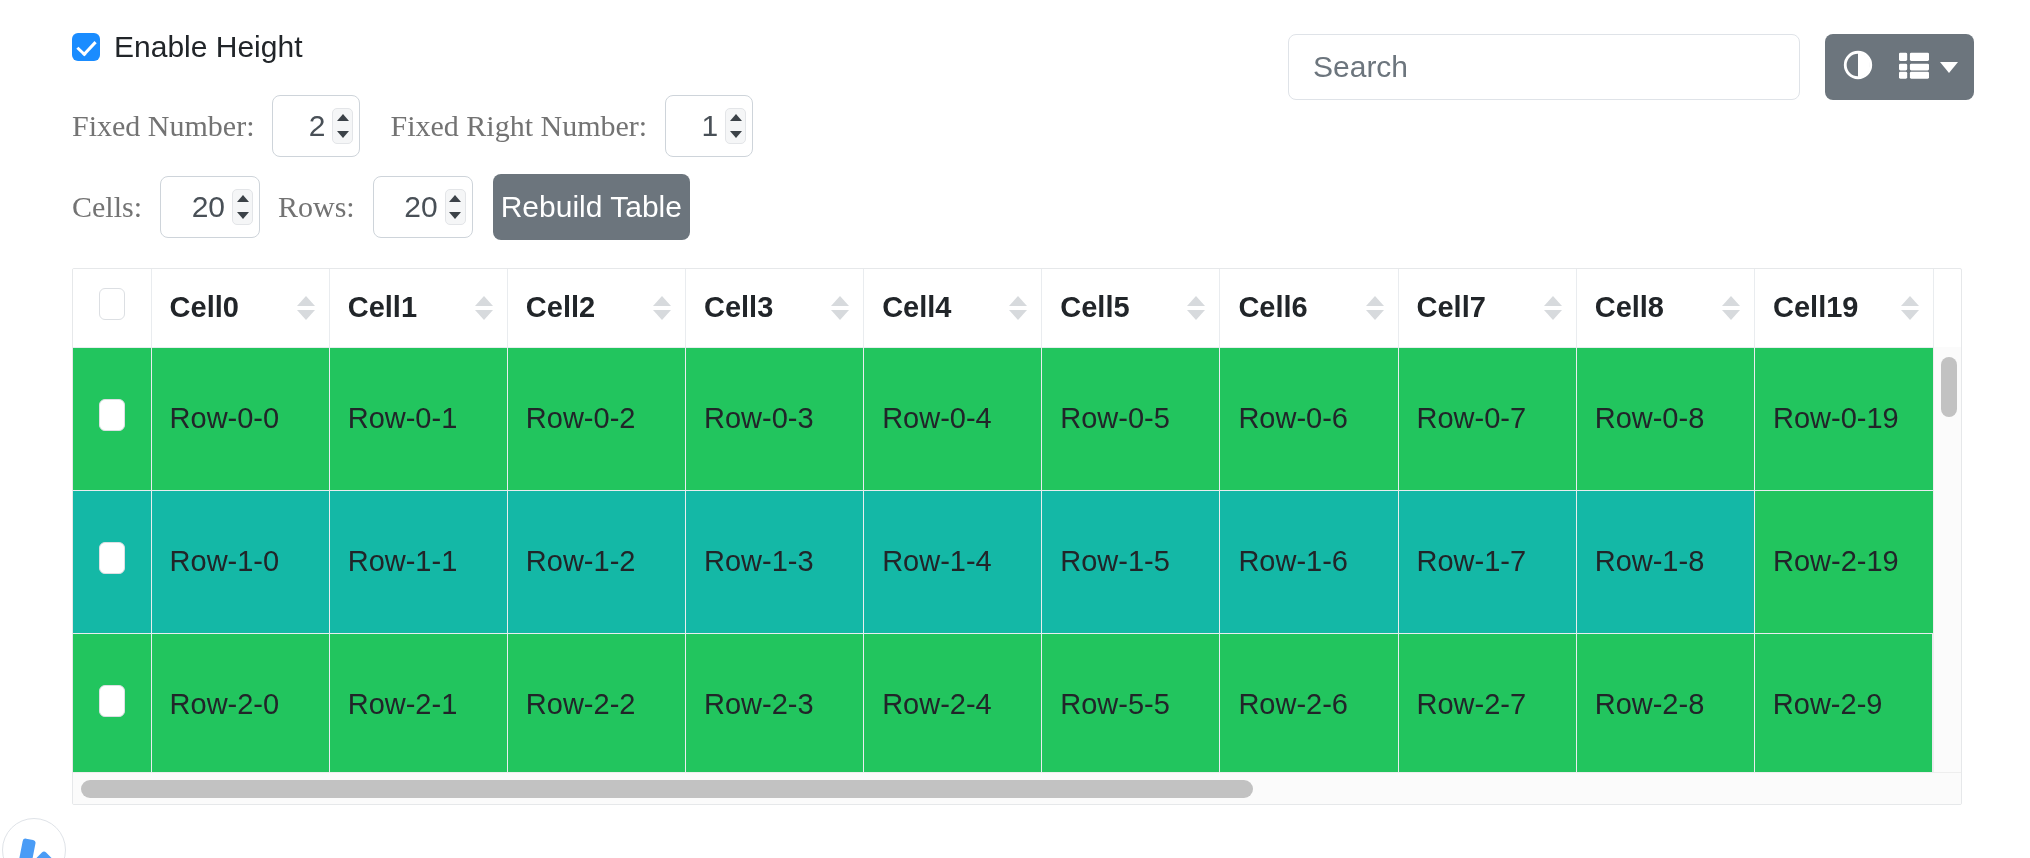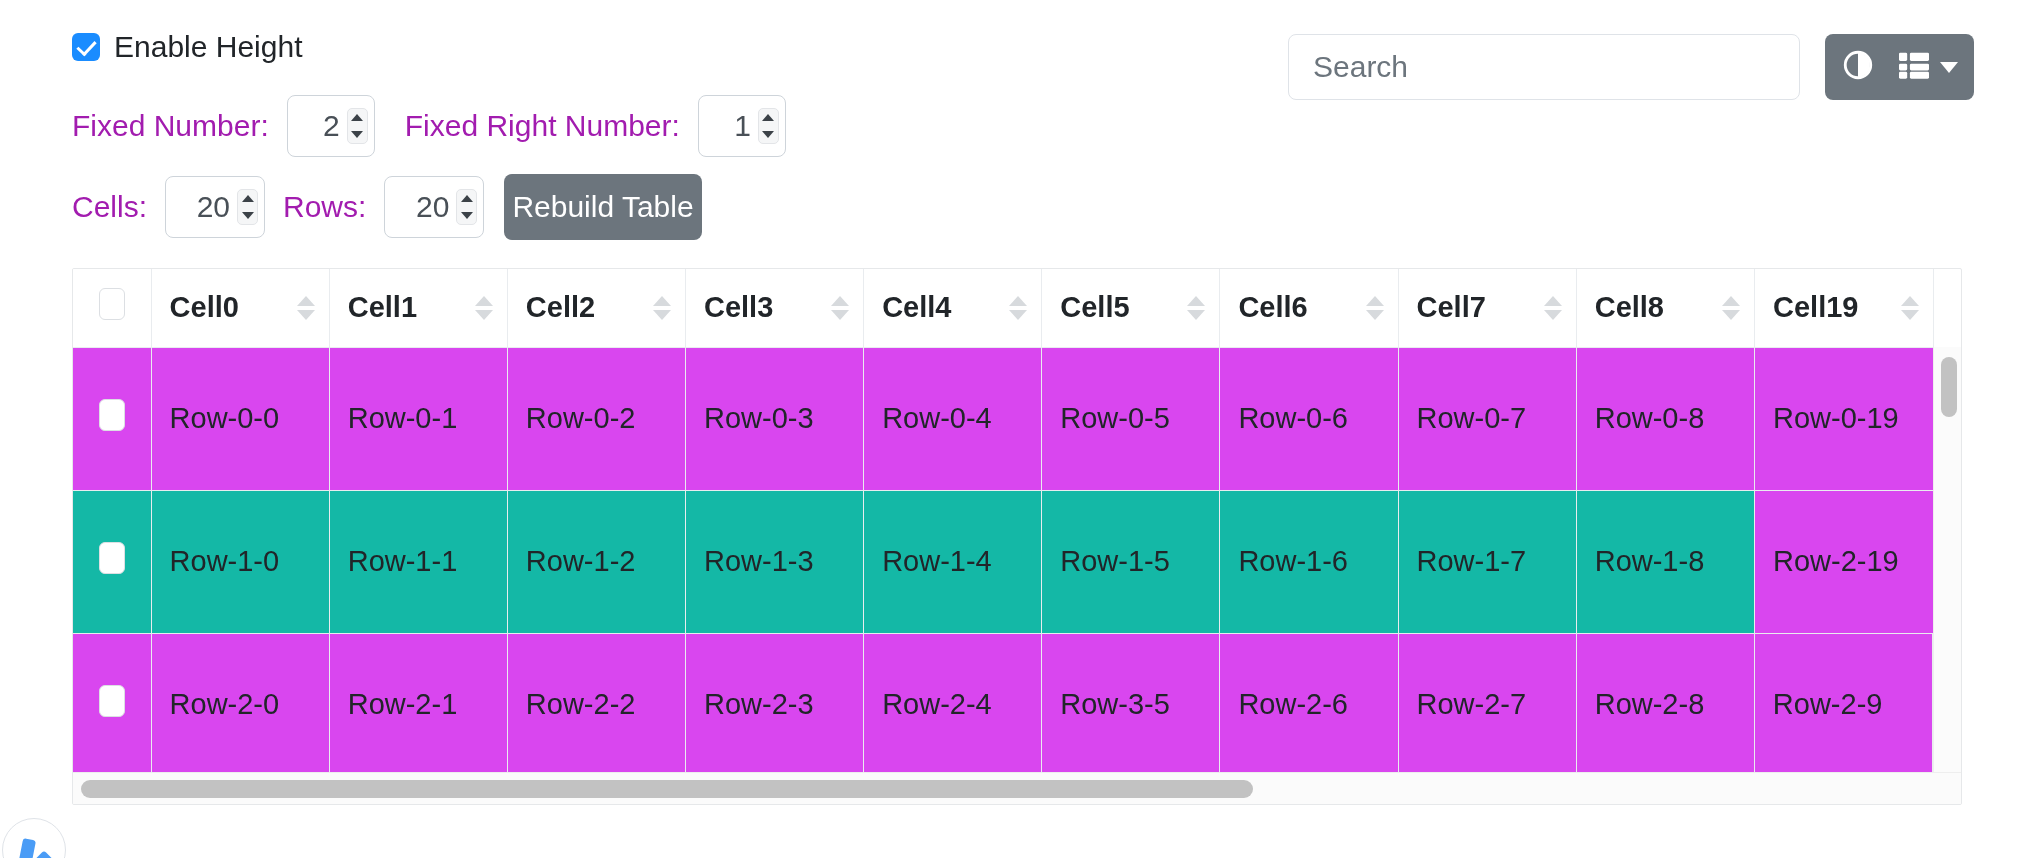--- a/index.html
+++ b/index.html
@@ -58,22 +58,23 @@
   }
   .chk-label {
     font-size: 30px;
     color: #212529;
     margin-left: 14px;
     line-height: 1;
   }
 
   .ctrl-label {
     font-size: 30px;
-    color: #a21caf;
+    color: #737373;
     line-height: 1;
+    font-family: Liberation Serif, serif;
   }
 
   
   .num {
     position: relative;
     display: inline-flex;
     align-items: center;
     justify-content: flex-end;
     height: 62px;
     border: 1.6px solid #ced4da;
@@ -205,21 +206,21 @@
   table.grid td {
     border-right: 1px solid #e9ecef;
     border-bottom: 1px solid #e9ecef;
     padding: 0 18px;
     text-align: left;
     vertical-align: middle;
     font-size: 29px;
     color: #212529;
     overflow-wrap: break-word;
     word-break: break-word;
-    background: #d946ef;
+    background: #22c55e;
   }
   table.grid th {
     height: 78px;
     font-weight: bold;
     position: relative;
     padding-right: 40px;
     background: #fff;
     cursor: pointer;
   }
   table.grid td { height: 143px; }
@@ -541,21 +542,21 @@
           </tr>
           <tr>
             <td class="cell-check">
               <span class="cbox"></span>
             </td>
             <td>Row-2-0</td>
             <td>Row-2-1</td>
             <td>Row-2-2</td>
             <td>Row-2-3</td>
             <td>Row-2-4</td>
-            <td>Row-3-5</td>
+            <td>Row-5-5</td>
             <td>Row-2-6</td>
             <td>Row-2-7</td>
             <td>Row-2-8</td>
             <td>Row-2-9</td>
           </tr>
         </tbody>
       </table>
 
       <div class="fixed-right">
         <table class="grid">

